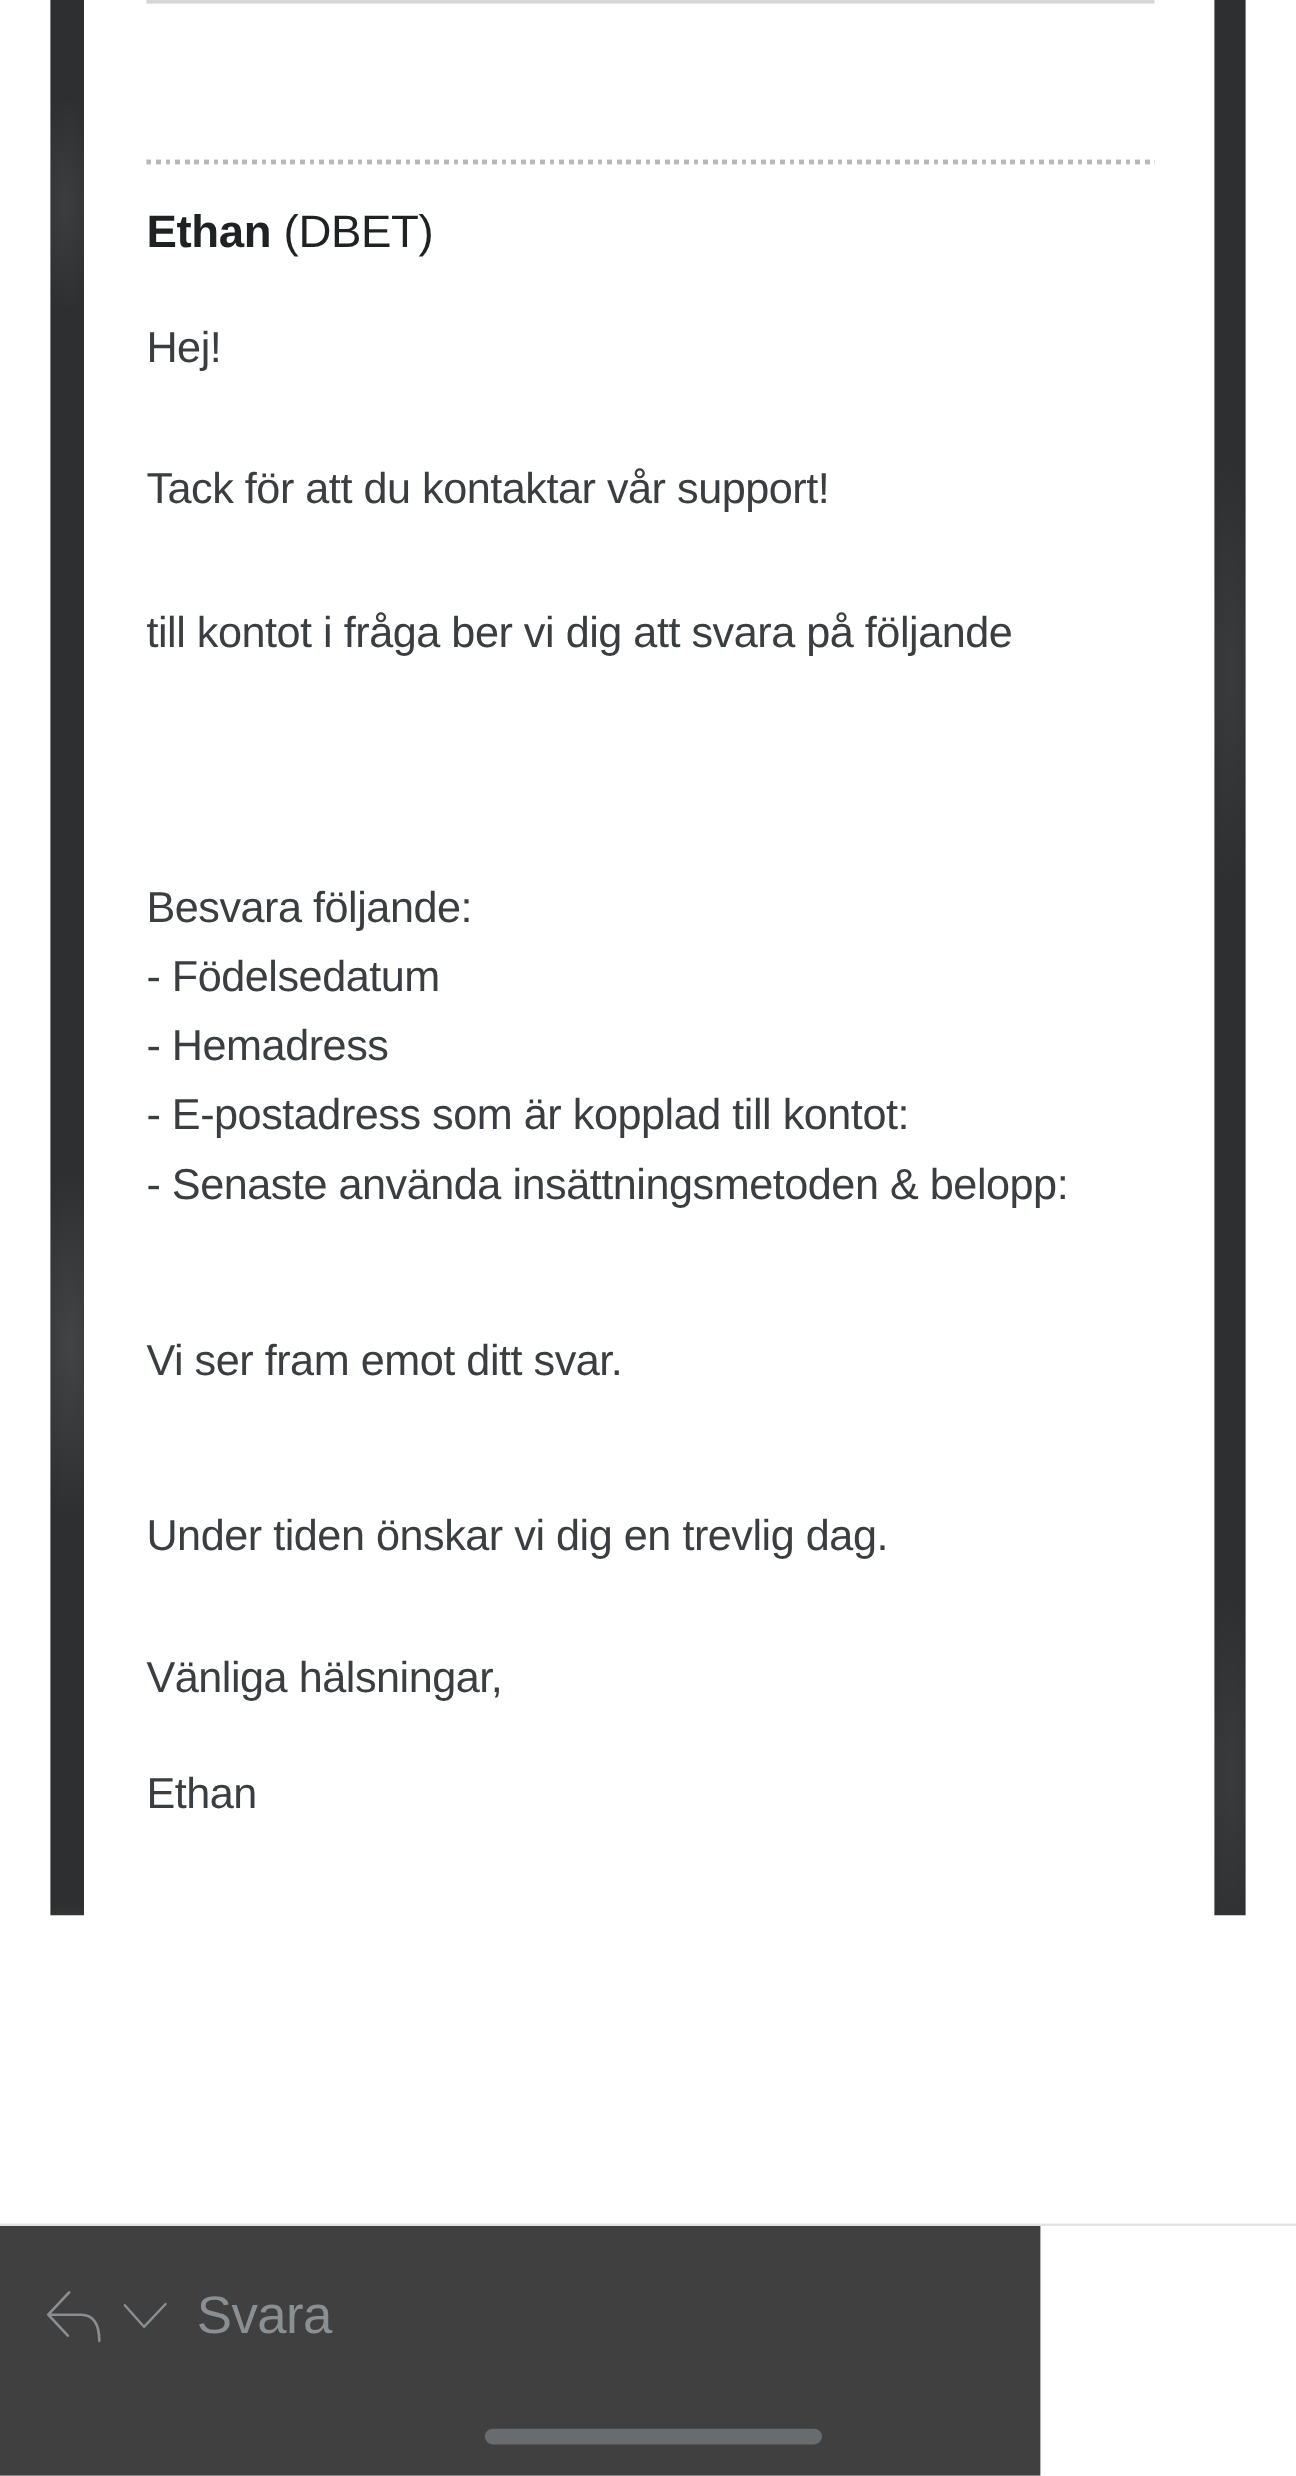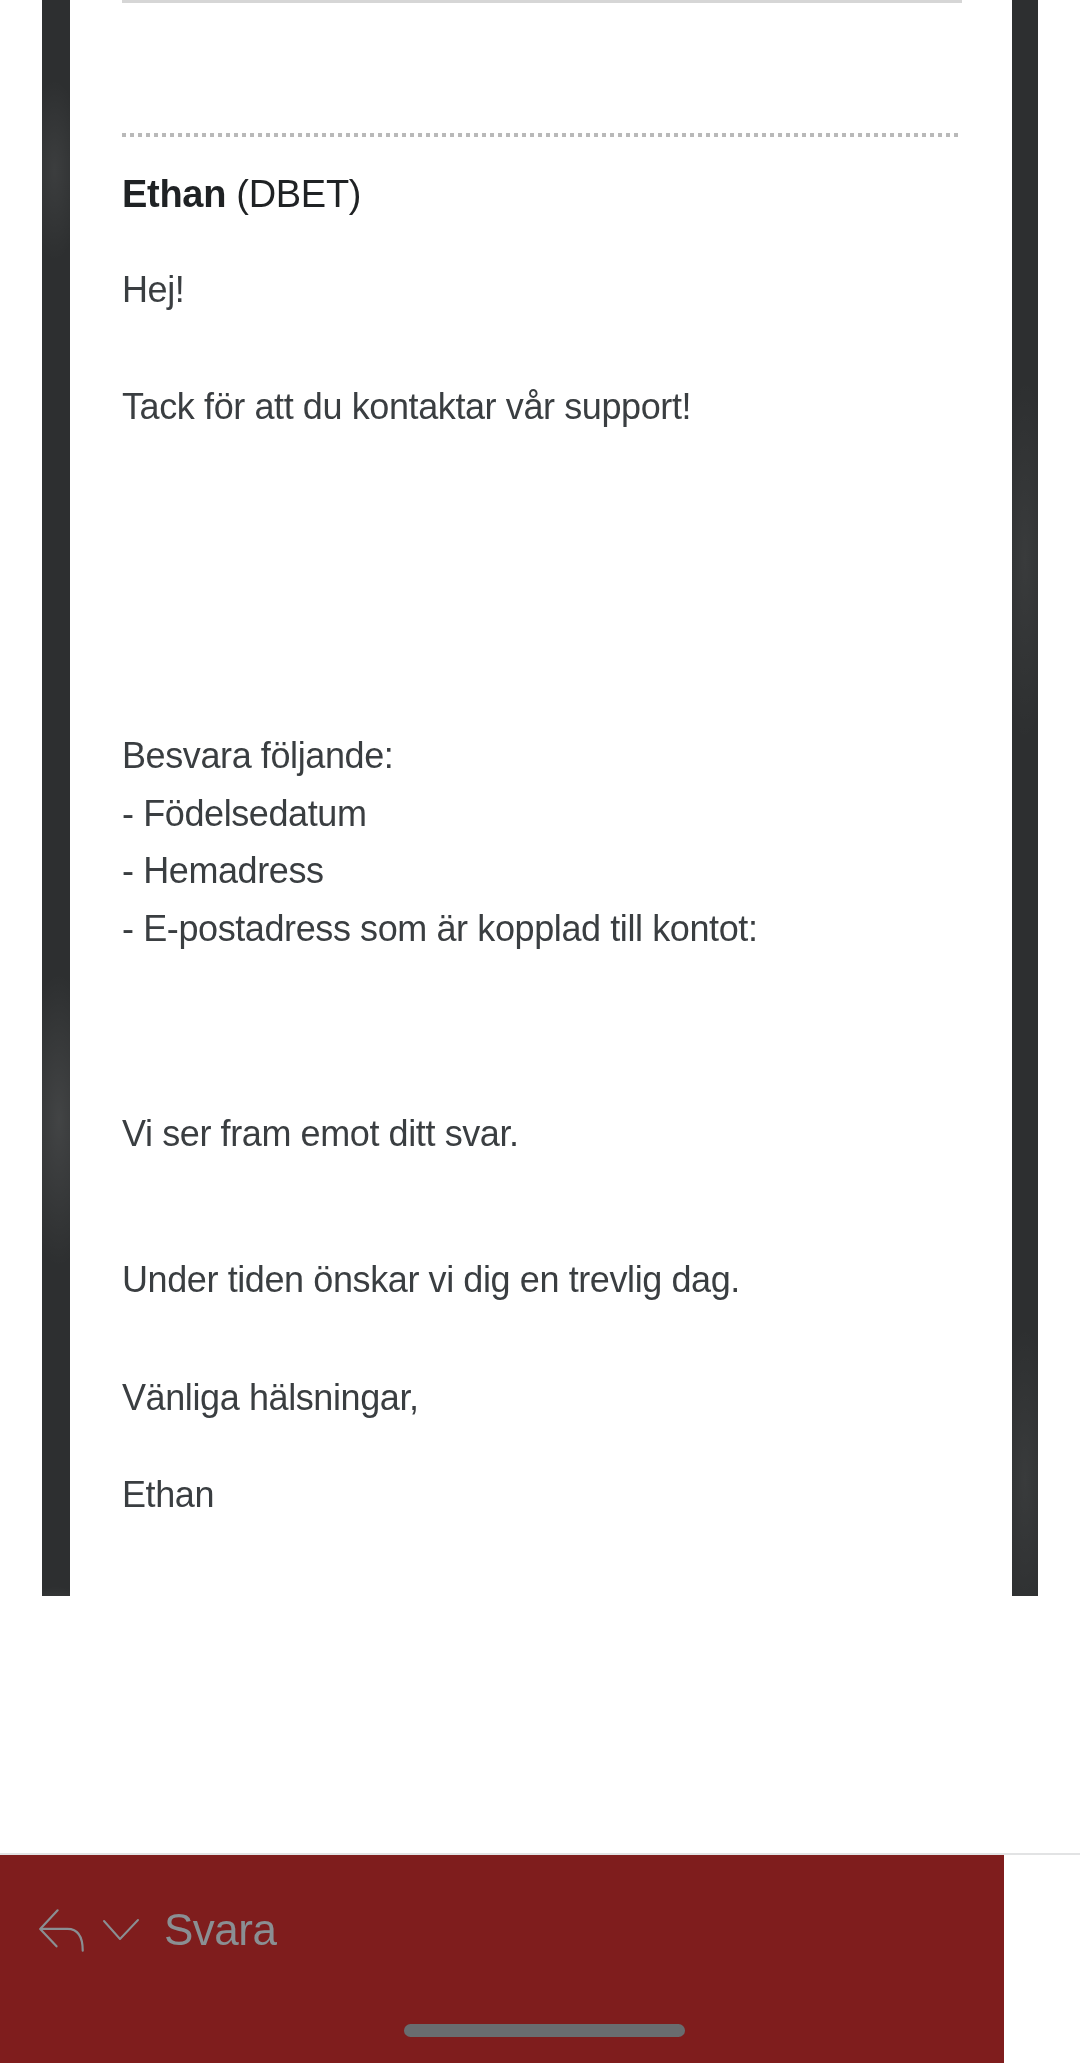--- a/index.html
+++ b/index.html
@@ -56,21 +56,21 @@
 
   .yellow-rule{position:absolute;left:122px;top:1808px;width:840px;height:6px;background:var(--highlight-yellow,#f6ec00);}
 
   .clipped-line{
     position:absolute;left:122px;top:1814px;width:845px;height:39px;overflow:hidden;
     font-size:36px;line-height:58px;letter-spacing:-.4px;color:#141414;font-weight:400;
   }
 
   
   .replybar-divider{position:absolute;left:0;top:1853px;width:1080px;height:2px;background:#e2e3e4;}
-  .reply-bar{position:absolute;left:0;top:1855px;width:1004px;height:208px;background:#7f1d1d;}
+  .reply-bar{position:absolute;left:0;top:1855px;width:867px;height:208px;background:#404040;}
   .reply-row{position:absolute;left:0;top:45px;height:60px;display:flex;align-items:center;}
   .reply-icon-box{margin-left:38px;width:48px;height:46px;display:flex;align-items:center;justify-content:center;}
   .chevron-box{margin-left:14px;width:42px;height:30px;display:flex;align-items:center;justify-content:center;}
   .reply-label{
     margin-left:22px;font-size:44px;letter-spacing:-.5px;
     color:var(--muted-gray,#8a8f93);line-height:60px;
   }
   .icon-stroke{stroke:var(--muted-gray,#8a8f93);stroke-width:2;fill:none;stroke-linecap:round;stroke-linejoin:round;}
 
   .home-indicator{
@@ -93,26 +93,28 @@
     <h2 class="msg-heading pos1"><span class="bold">Ethan</span><span> (DBET)</span></h2>
 
     <div>
         <div class="para" style="top: 261px;">
           <div class="line">Hej!</div>
         </div>
         <div class="para" style="top: 378px;">
           <div class="line">Tack för att du kontaktar vår support!</div>
         </div>
         <div class="para" style="top: 498px;">
+          <div class="line">till kontot i fråga ber vi dig att svara på följande</div>
         </div>
         <div class="para" style="top: 727px;">
           <div class="line">Besvara följande:</div>
           <div class="line">- Födelsedatum</div>
           <div class="line">- Hemadress</div>
           <div class="line">- E-postadress som är kopplad till kontot:</div>
+          <div class="line">- Senaste använda insättningsmetoden &amp; belopp:</div>
         </div>
         <div class="para" style="top: 1105px;">
           <div class="line">Vi ser fram emot ditt svar.</div>
         </div>
         <div class="para" style="top: 1251px;">
           <div class="line">Under tiden önskar vi dig en trevlig dag.</div>
         </div>
         <div class="para" style="top: 1369px;">
           <div class="line">Vänliga hälsningar,</div>
         </div>

